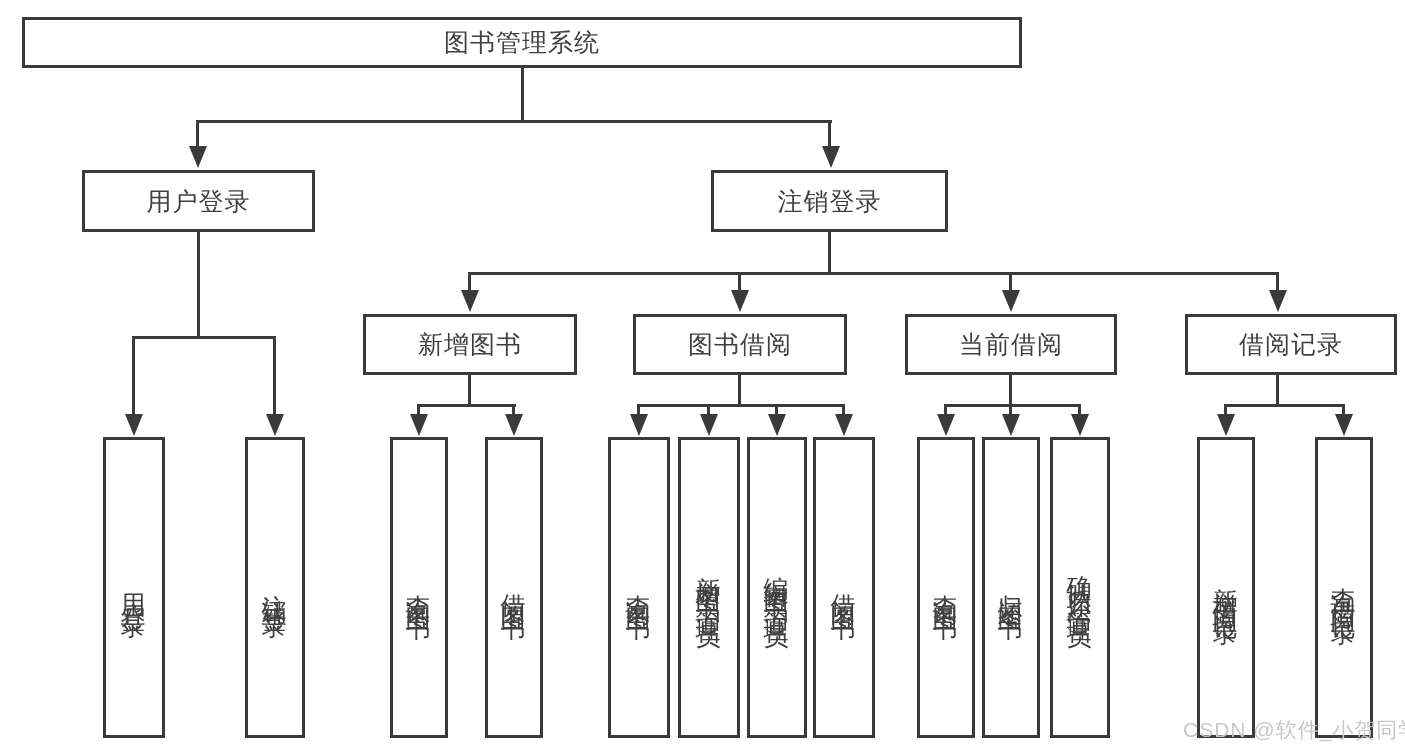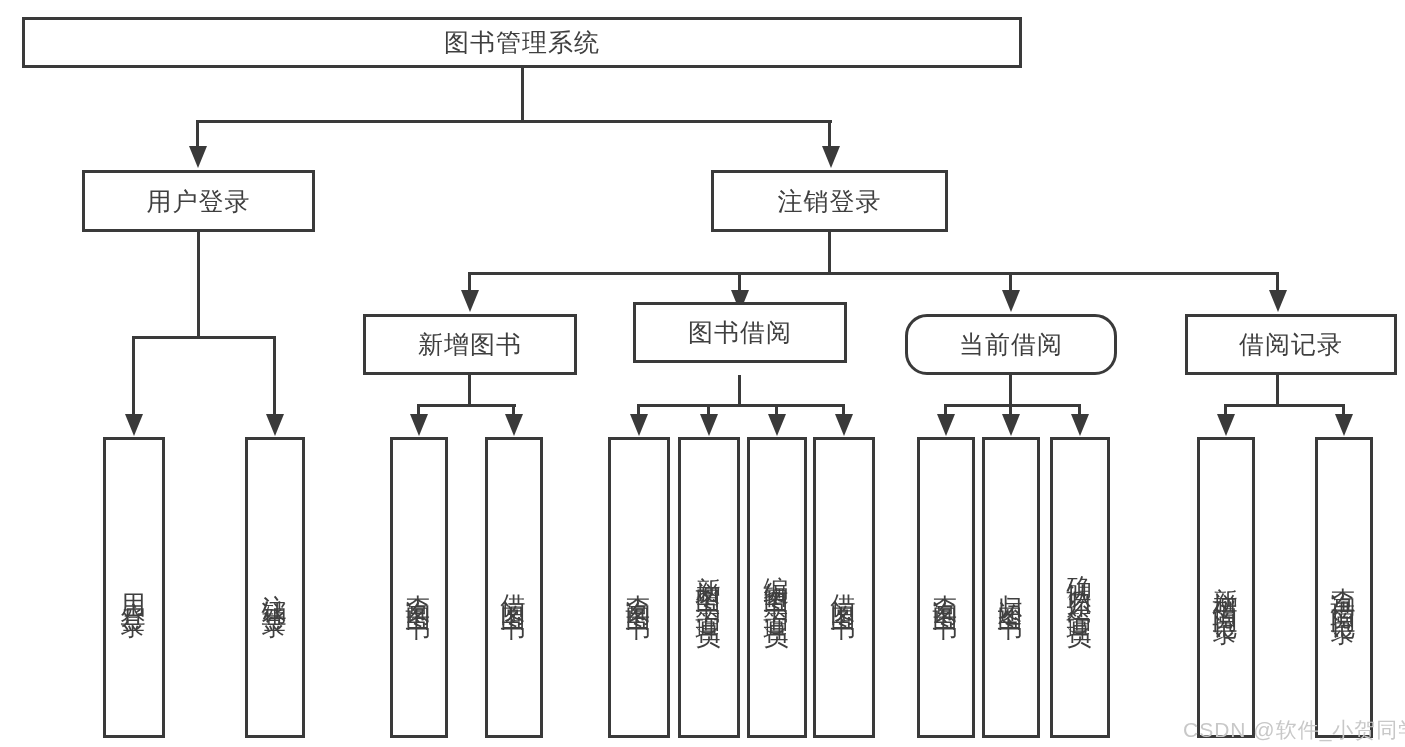--- a/index.html
+++ b/index.html
@@ -89,22 +89,22 @@
     <div class="arrow" style="left:461px;top:290px;"></div>
     <div class="vline" style="left:738px;top:272px;height:20px;"></div>
     <div class="arrow" style="left:731px;top:290px;"></div>
     <div class="vline" style="left:1009px;top:272px;height:20px;"></div>
     <div class="arrow" style="left:1002px;top:290px;"></div>
     <div class="vline" style="left:1276px;top:272px;height:20px;"></div>
     <div class="arrow" style="left:1269px;top:290px;"></div>
   </div>
 
   <div class="box" style="left:363px;top:314px;width:214px;height:61px;">新增图书</div>
-  <div class="box" style="left:633px;top:302px;width:214px;height:61px;">图书借阅</div>
-  <div class="box" style="left:905px;top:314px;width:212px;height:61px;border-radius:22px;">当前借阅</div>
+  <div class="box" style="left:633px;top:314px;width:214px;height:61px;">图书借阅</div>
+  <div class="box" style="left:905px;top:314px;width:212px;height:61px;">当前借阅</div>
   <div class="box" style="left:1185px;top:314px;width:212px;height:61px;">借阅记录</div>
 
   <div>
     <div class="vline" style="left:468px;top:375px;height:32px;"></div>
     <div class="hline" style="left:417px;top:404px;width:99px;"></div>
     <div class="vline" style="left:417px;top:404px;height:12px;"></div>
     <div class="arrow" style="left:410px;top:414px;"></div>
     <div class="vline" style="left:512px;top:404px;height:12px;"></div>
     <div class="arrow" style="left:505px;top:414px;"></div>
   </div>

